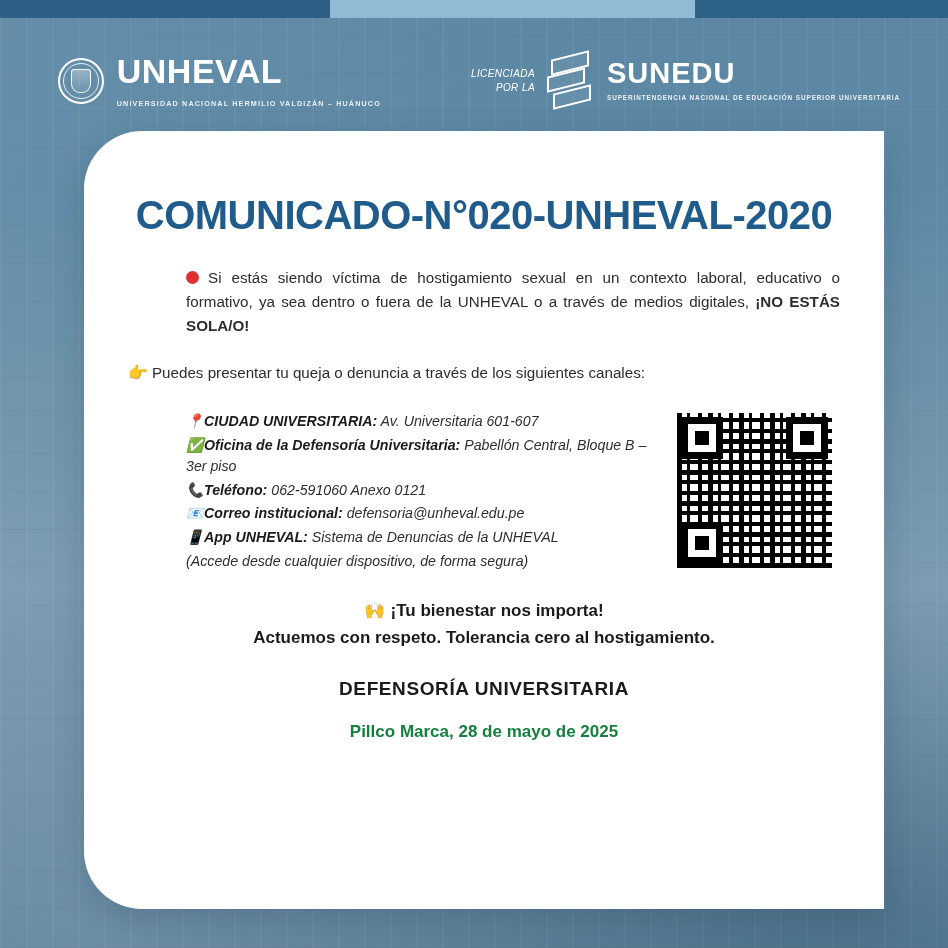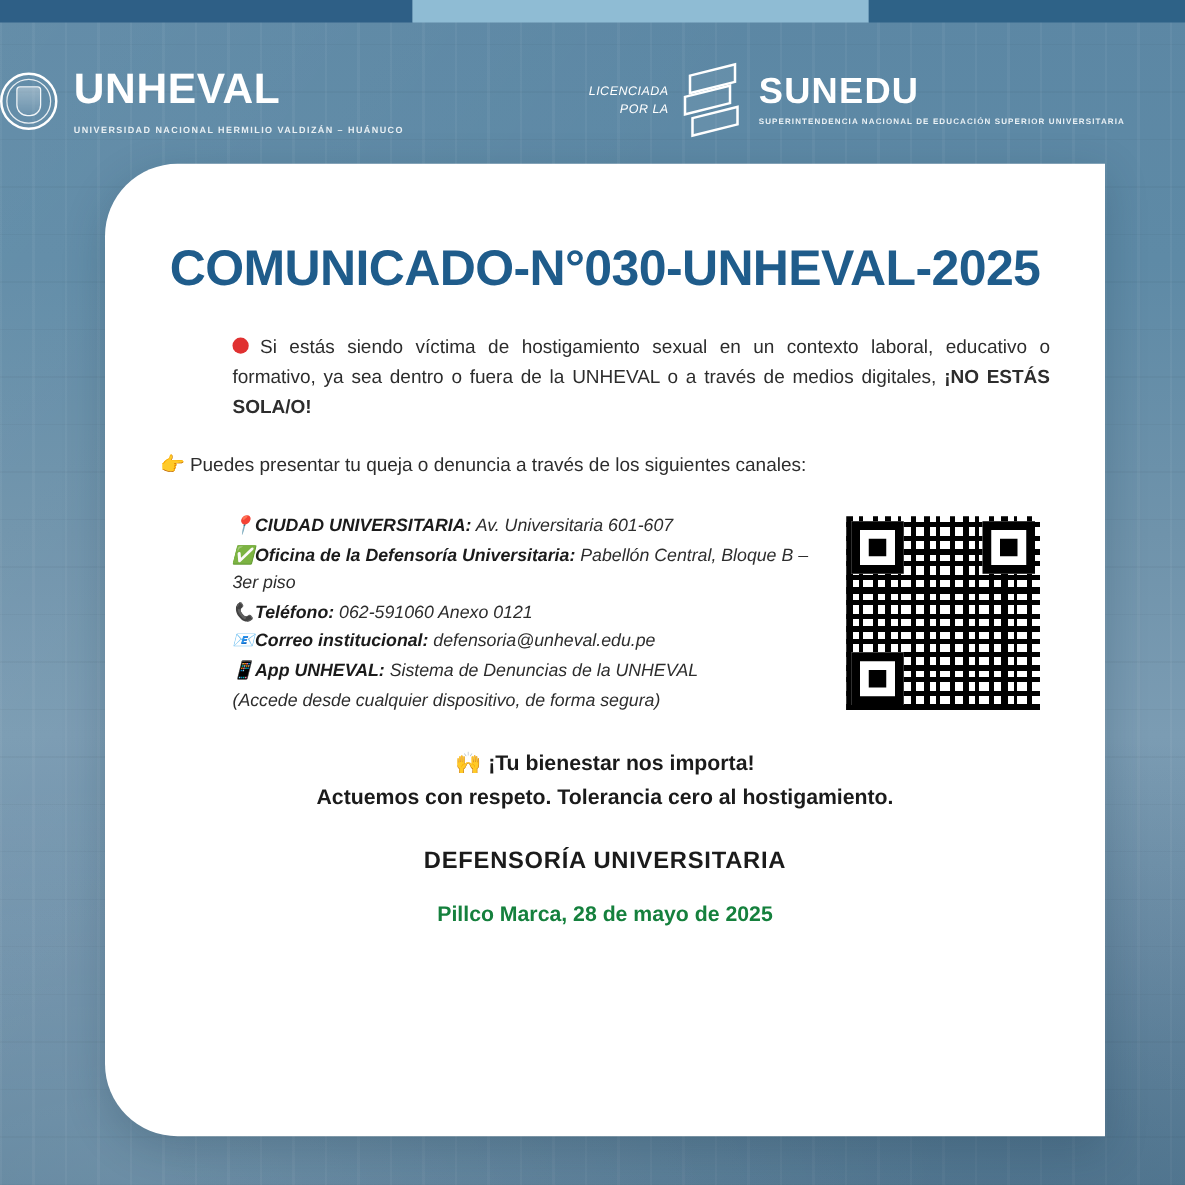--- a/index.html
+++ b/index.html
@@ -40,21 +40,21 @@
     position: absolute; top: 0; left: 0; width: 948px; height: 18px;
     display: flex; z-index: 5;
   }
   .topbar .seg1 { width: 330px; background: #2e5f86; }
   .topbar .seg2 { width: 365px; background: #8fbcd4; }
   .topbar .seg3 { flex: 1; background: #2e6287; }
 
   
   .header {
     position: absolute; top: 46px; left: 0; width: 900px; height: 70px;
-    display: flex; align-items: center; justify-content: space-between; gap: 90px;
+    display: flex; align-items: center; justify-content: flex-end; gap: 90px;
     z-index: 4;
   }
   .logo-unheval { display: flex; align-items: center; gap: 13px; }
   .crest {
     width: 46px; height: 46px; border-radius: 50%;
     border: 2px solid #ffffff;
     display: flex; align-items: center; justify-content: center;
     position: relative;
   }
   .crest::before {
@@ -209,21 +209,21 @@
       <div class="sunedu-right">
         <div class="sunedu-name">SUNEDU</div>
         <div class="sunedu-tagline">SUPERINTENDENCIA NACIONAL DE EDUCACIÓN SUPERIOR UNIVERSITARIA</div>
       </div>
     </div>
 
   </div>
 
   <div class="card">
 
-    <div class="title">COMUNICADO-N°030-UNHEVAL-2025</div>
+    <div class="title">COMUNICADO-N°020-UNHEVAL-2020</div>
 
 
     <div class="bullet-block">
       <span class="dot-red"></span><span>Si estás siendo víctima de hostigamiento sexual en un contexto laboral, educativo o formativo, ya sea dentro o fuera de la UNHEVAL o a través de medios digitales, </span><b>¡NO ESTÁS SOLA/O!</b>
     </div>
 
     <div class="channels-intro">
       <span class="hand">👉</span><span>Puedes presentar tu queja o denuncia a través de los siguientes canales:</span>
     </div>
 

